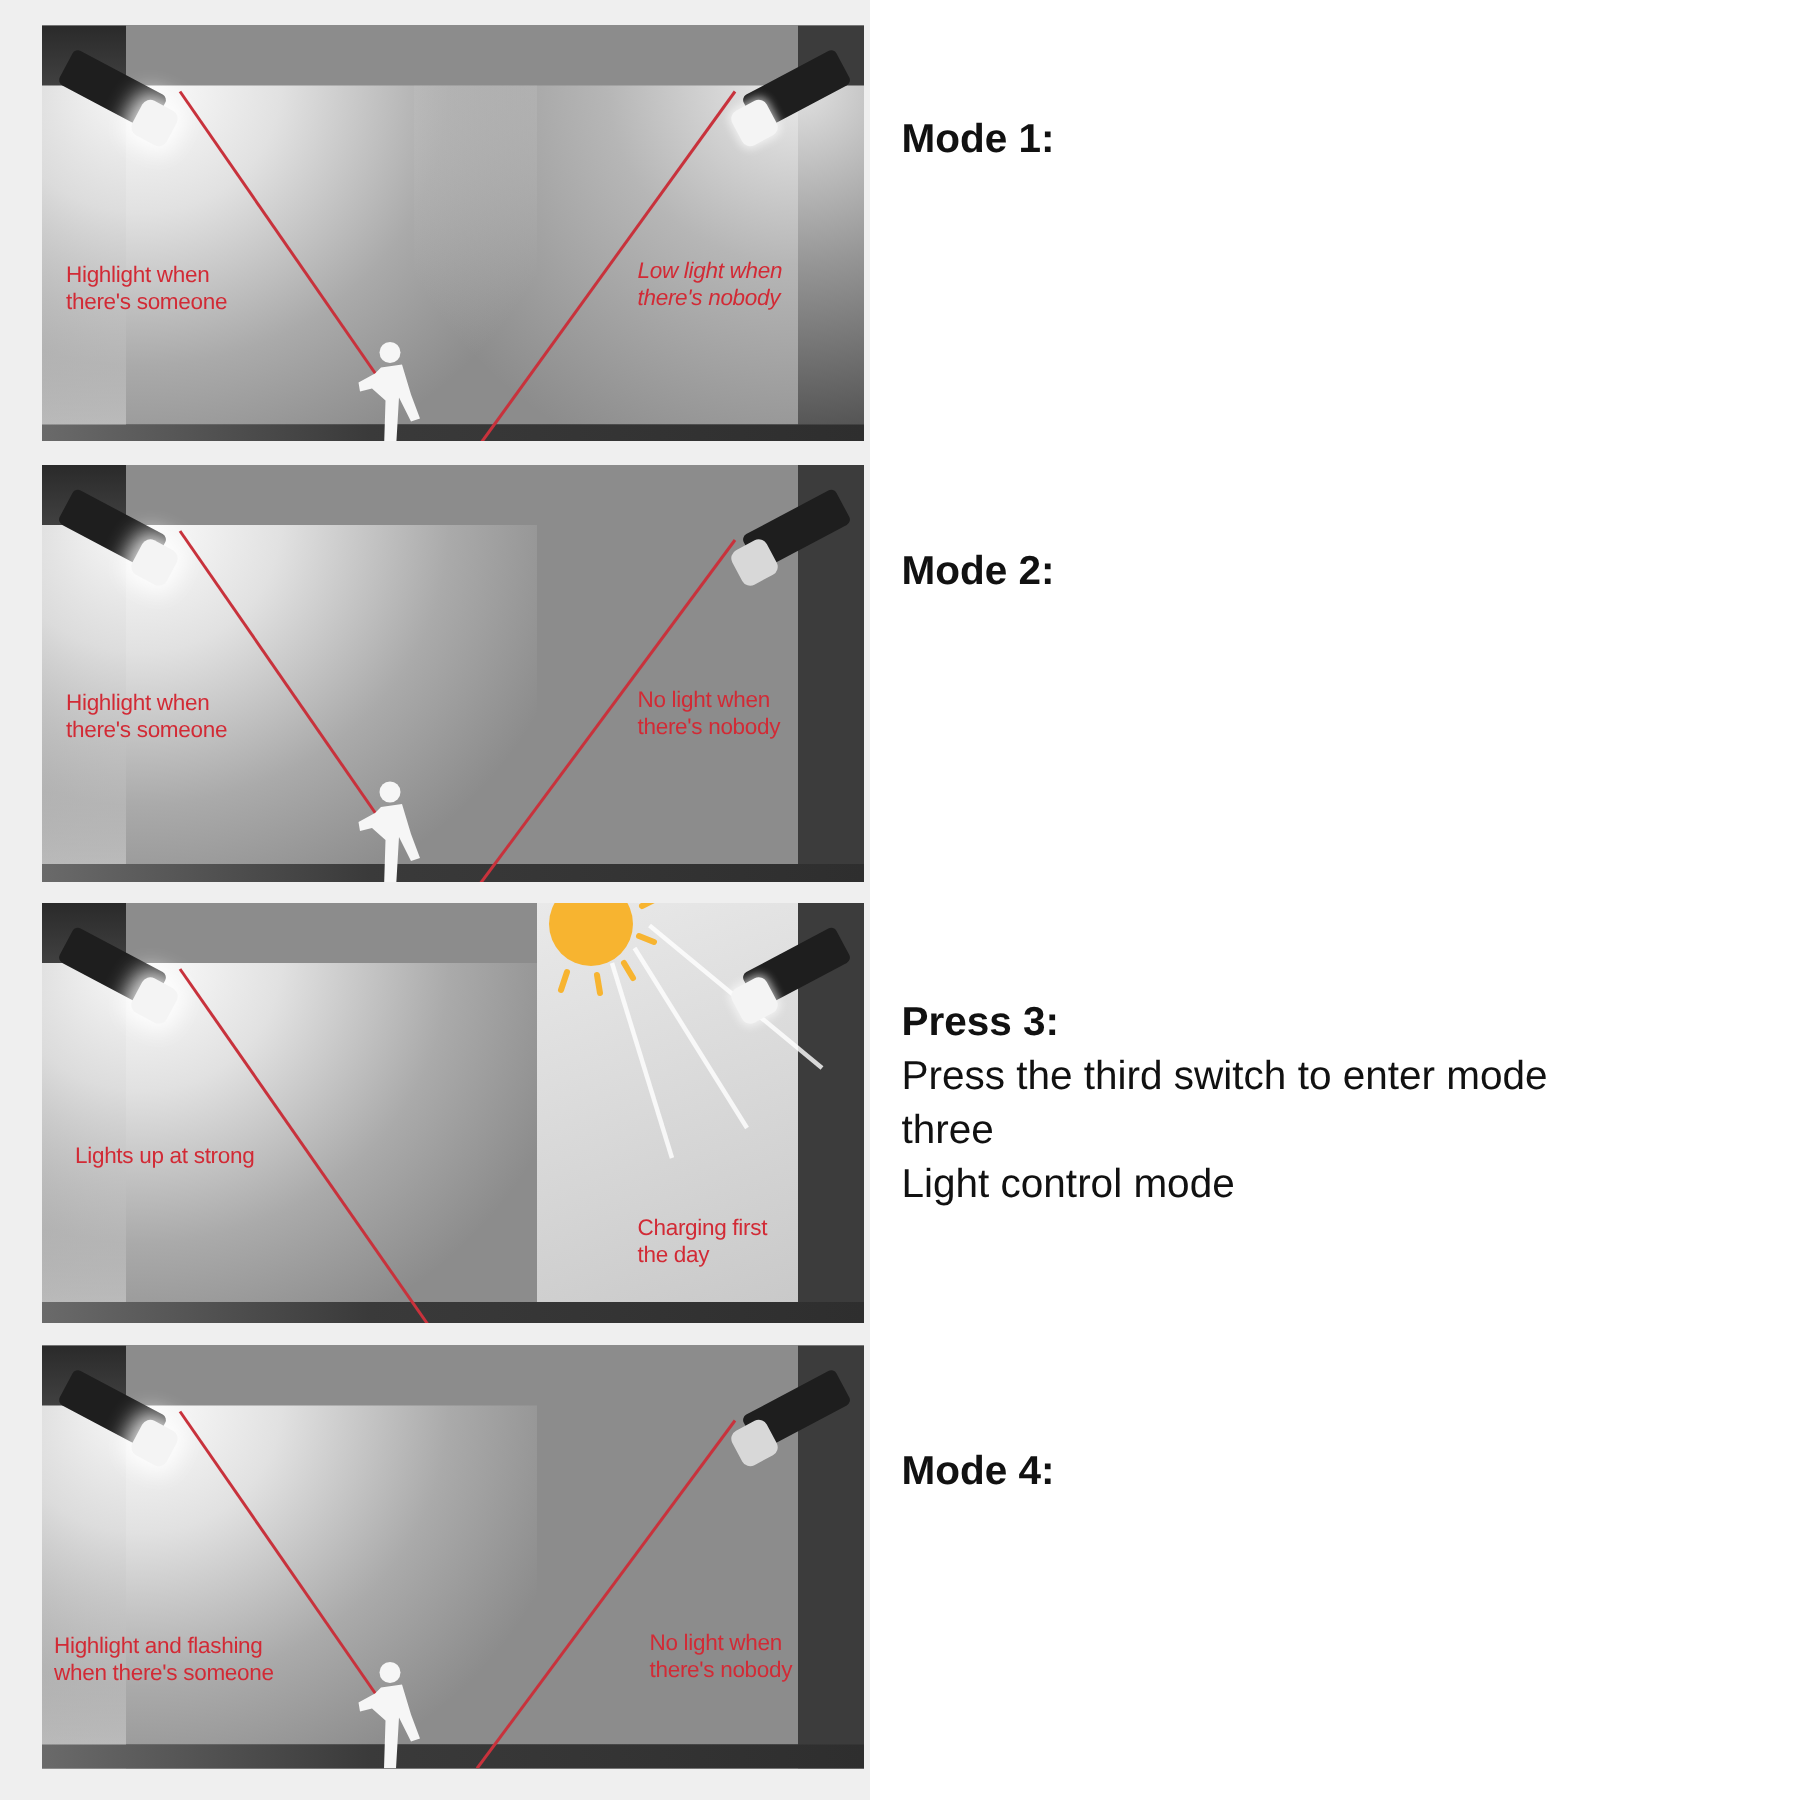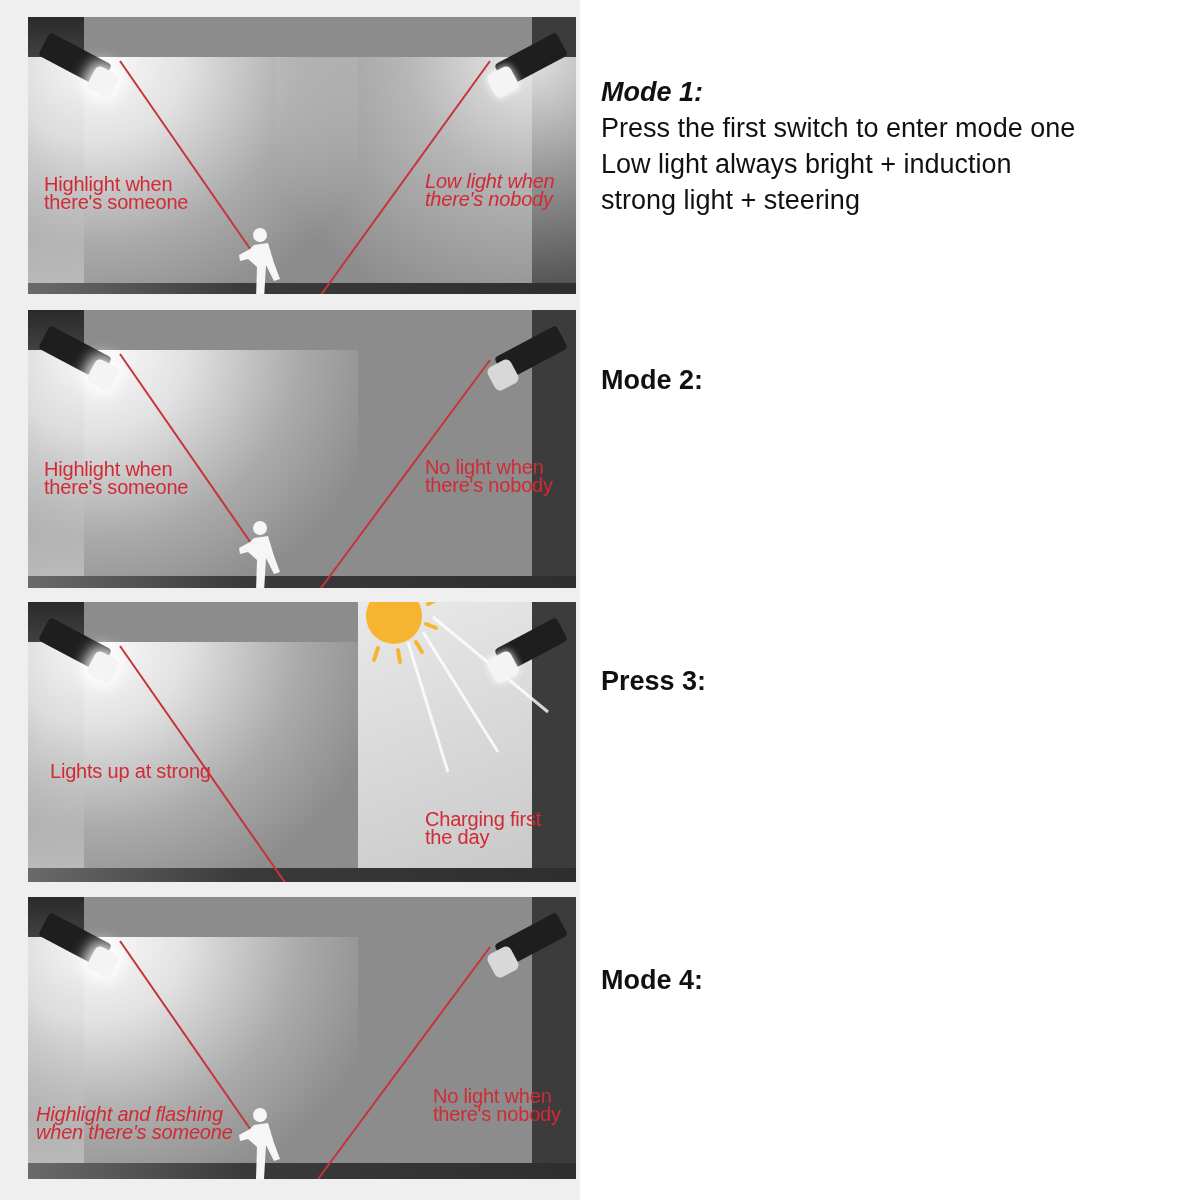--- a/index.html
+++ b/index.html
@@ -21,21 +21,21 @@
   .lamp .body { position:absolute; width:70px; height:26px; background:#1e1e1e; border-radius:4px; }
   .lamp .face { position:absolute; width:26px; height:26px; background:#f4f4f4; border-radius:6px; box-shadow:0 0 14px 6px rgba(255,255,255,0.85); }
   .lamp.left { left:12px; top:20px; }
   .lamp.left .body { left:0; top:10px; transform:rotate(28deg); }
   .lamp.left .face { left:50px; top:32px; transform:rotate(28deg); }
   .lamp.right { right:10px; top:20px; }
   .lamp.right .body { right:0; top:10px; transform:rotate(-28deg); }
   .lamp.right .face { right:50px; top:32px; transform:rotate(-28deg); box-shadow:0 0 6px 2px rgba(255,255,255,0.6); }
   .lamp.right.off .face { background:#d8d8d8; box-shadow:none; }
   svg.overlay { position:absolute; left:0; top:0; width:100%; height:100%; }
-  .label { position:absolute; color:#d22a35; font-size:20px; line-height:18px; white-space:pre-line; letter-spacing:-0.2px; }
+  .label { position:absolute; color:#d22a35; font-size:15px; line-height:18px; white-space:pre-line; letter-spacing:-0.2px; }
   .mode-title { position:absolute; left:601px; font-size:27px; font-weight:bold; color:#111; line-height:36px; }
   .mode-desc { position:absolute; left:601px; font-size:27px; color:#111; line-height:36px; width:580px; white-space:pre-line; }
   .sun { position:absolute; left:338px; top:-14px; width:56px; height:56px; border-radius:50%; background:#f7b430; }
 </style>
 </head>
 <body>
 
 <div class="row" style="top:0;">
   <div class="panel-bg"></div>
   <div class="text-bg"></div>
@@ -60,24 +60,21 @@
       <g fill="#f6f6f6">
         <circle cx="232" cy="218" r="7"></circle>
         <path d="M226 228 L240 226 L246 246 L252 262 L246 264 L238 248 L236 282 L228 282 L229 250 L220 242 L212 244 L211 238 L222 232 Z"></path>
       </g>
     </svg>
     <div class="label" style="left:16px; top:158px;">Highlight when
 there's someone</div>
     <div class="label" style="left:397px; top:155px;font-style:italic;">Low light when
 there's nobody</div>
   </div>
-  <div class="mode-title" style="top:74px;font-style:italic;">Mode 1:</div>
-  <div class="mode-desc" style="top:110px;">Press the first switch to enter mode one
-Low light always bright + induction
-strong light + steering</div>
+  <div class="mode-title" style="top:74px;">Mode 1:</div>
 </div>
 
 <div class="row" style="top:294px;">
   <div class="panel-bg"></div>
   <div class="text-bg"></div>
   <div class="scene" style="top:16px;">
     <div class="left-wall"></div>
     <div class="wall"></div>
     <div class="right-wall"></div>
     <div class="beam-left"></div>
@@ -140,20 +137,23 @@
         <div class="face"></div>
       </div>
     <svg class="overlay" viewBox="0 0 548 282">
       <line x1="92" y1="44" x2="258" y2="282" stroke="#c8323c" stroke-width="2"></line>
     </svg>
     <div class="label" style="left:22px; top:160px;">Lights up at strong</div>
     <div class="label" style="left:397px; top:208px;">Charging first
 the day</div>
   </div>
   <div class="mode-title" style="top:75px;">Press 3:</div>
+  <div class="mode-desc" style="top:111px;">Press the third switch to enter mode
+three
+Light control mode</div>
 </div>
 
 <div class="row" style="top:882px; height:318px;">
   <div class="panel-bg"></div>
   <div class="text-bg"></div>
   <div class="scene" style="top:15px;">
     <div class="left-wall"></div>
     <div class="wall"></div>
     <div class="right-wall"></div>
     <div class="beam-left"></div>
@@ -167,19 +167,19 @@
         <div class="face"></div>
       </div>
     <svg class="overlay" viewBox="0 0 548 282">
       <line x1="92" y1="44" x2="225" y2="236" stroke="#c8323c" stroke-width="2"></line>
       <line x1="462" y1="50" x2="290" y2="282" stroke="#c8323c" stroke-width="2"></line>
       <g fill="#f6f6f6">
         <circle cx="232" cy="218" r="7"></circle>
         <path d="M226 228 L240 226 L246 246 L252 262 L246 264 L238 248 L236 282 L228 282 L229 250 L220 242 L212 244 L211 238 L222 232 Z"></path>
       </g>
     </svg>
-    <div class="label" style="left:8px; top:208px;font-style:italic;">Highlight and flashing
+    <div class="label" style="left:8px; top:192px;">Highlight and flashing
 when there's someone</div>
     <div class="label" style="left:405px; top:190px;">No light when
 there's nobody</div>
   </div>
   <div class="mode-title" style="top:80px;">Mode 4:</div>
 </div>
 
 </body></html>

